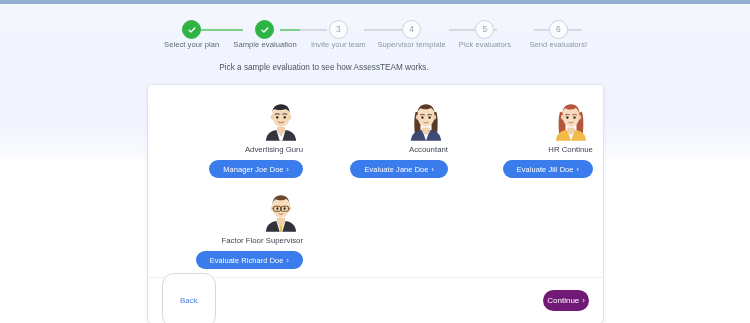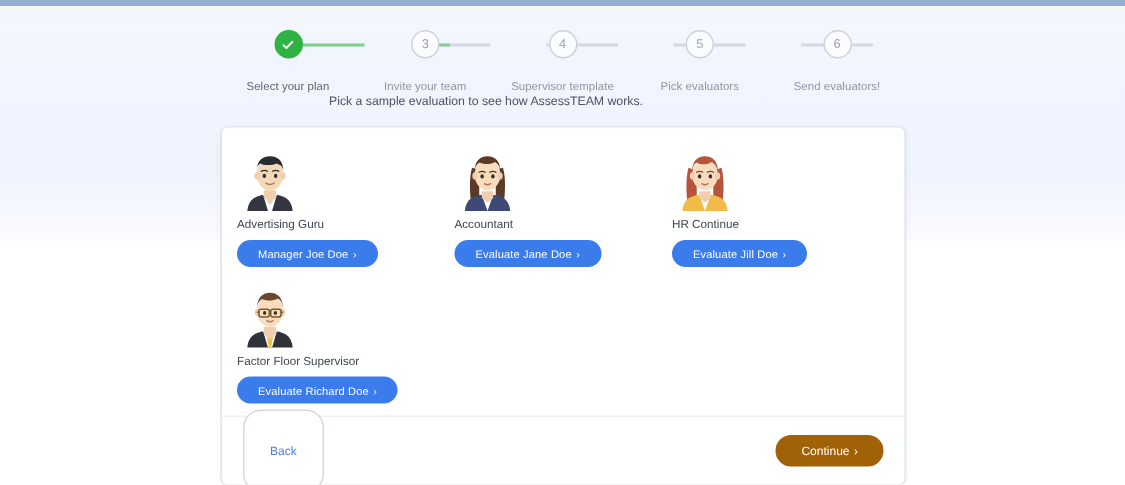--- a/index.html
+++ b/index.html
@@ -80,21 +80,21 @@
 
   .step.todo .step-circle {
     background: #fbfcfe;
     border: 1px solid #ccd3dd;
     color: #9aa3b0;
   }
 
   .step-circle svg { display: block; }
 
   .step-label {
-    margin-top: 14px;
+    margin-top: 1px;
     font-size: 7.6px;
     color: #5d6572;
     white-space: nowrap;
     letter-spacing: 0.05px;
   }
 
   .step.todo .step-label { color: #8e96a3; }
 
   
   .connector {
@@ -136,21 +136,21 @@
 
   .role-grid {
     display: flex;
     flex-wrap: wrap;
   }
 
   .role-cell {
     width: 33.333%;
     display: flex;
     flex-direction: column;
-    align-items: flex-start;
+    align-items: flex-end;
     padding: 5px 0 6px 0;
   }
 
   
   .avatar {
     width: 44px;
     height: 44px;
     position: relative;
   }
   .avatar svg { display: block; width: 44px; height: 44px; }
@@ -198,27 +198,27 @@
     border: 1px solid #d4d9e1;
     color: #4d7fe0;
     border-radius: 12px;
     font-family: "Liberation Sans", sans-serif;
     font-size: 8px;
     padding: 22px 17px;
     cursor: pointer;
   }
 
   .continue-btn {
-    background: #a16207;
+    background: #701a75;
     border: none;
     color: #ffffff;
     border-radius: 12px;
     font-family: "Liberation Sans", sans-serif;
     font-size: 8px;
-    padding: 6px 17px;
+    padding: 6px 4px;
     cursor: pointer;
     white-space: nowrap;
   }
   .continue-btn .chev { margin-left: 3px; }
 </style>
 </head>
 <body>
 
 <div class="topbar"></div>
 
@@ -237,20 +237,30 @@
     <div class="step-circle">
       <span>
         <svg viewBox="0 0 16 16" width="10" height="10" aria-hidden="true">
           <path d="M3.2 8.3 L6.3 11.2 L12.6 4.7" fill="none" stroke="#ffffff" stroke-width="2.1" stroke-linecap="round" stroke-linejoin="round"></path>
         </svg>
       </span>
     </div>
     <div class="step-label">Select your plan</div>
   </div>
 
+  <div class="step done">
+    <div class="step-circle">
+      <span>
+        <svg viewBox="0 0 16 16" width="10" height="10" aria-hidden="true">
+          <path d="M3.2 8.3 L6.3 11.2 L12.6 4.7" fill="none" stroke="#ffffff" stroke-width="2.1" stroke-linecap="round" stroke-linejoin="round"></path>
+        </svg>
+      </span>
+    </div>
+    <div class="step-label">Sample evaluation</div>
+  </div>
 
   <div class="step todo">
     <div class="step-circle">3</div>
     <div class="step-label">Invite your team</div>
   </div>
 
   <div class="step todo">
     <div class="step-circle">4</div>
     <div class="step-label">Supervisor template</div>
   </div>

